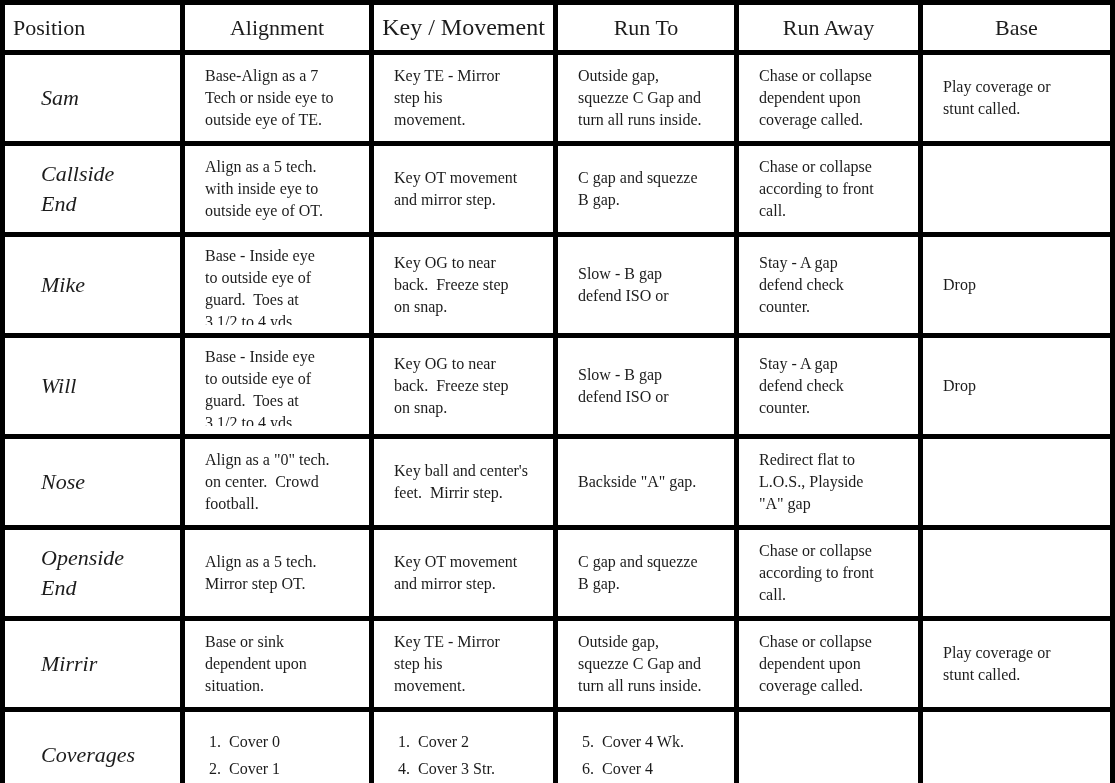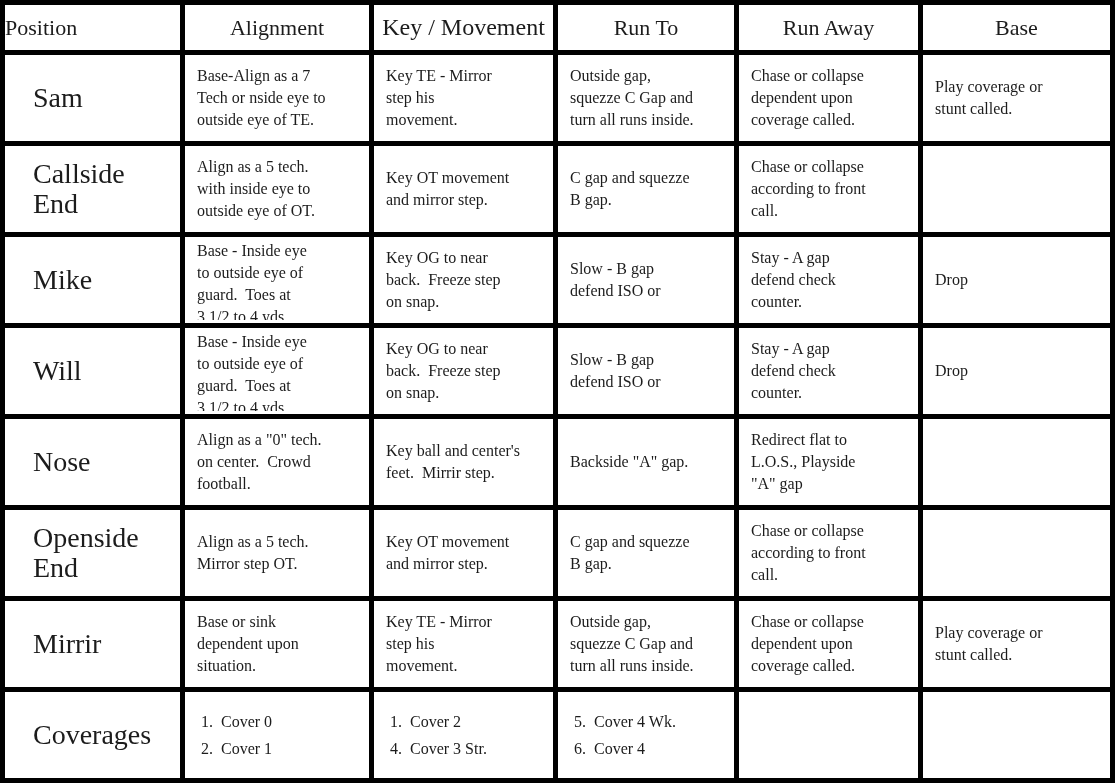--- a/index.html
+++ b/index.html
@@ -19,21 +19,21 @@
     width: 1115px;
     height: 783px;
     table-layout: fixed;
     font-family: "Liberation Serif", "DejaVu Serif", serif;
     color: #1c1c1c;
   }
   table.assign th,
   table.assign td {
     background: #ffffff;
     vertical-align: middle;
-    padding: 0;
+    padding: 8px;
     overflow: hidden;
   }
   tr.hdr { height: 45px; }
   tr.data { height: 86px; }
   th {
     font-weight: normal;
     font-size: 22px;
     text-align: center;
     white-space: pre-wrap;
   }
@@ -45,24 +45,25 @@
   .txt {
     white-space: pre-wrap;
     font-size: 16px;
     line-height: 22px;
     max-height: 80px;
     overflow: hidden;
     padding-left: 12px;
     padding-right: 4px;
   }
   .pos-txt {
-    font-size: 28px;
+    font-size: 22px;
     line-height: 30px;
     padding-left: 28px;
     max-height: 84px;
+    font-style: italic;
   }
   .cov {
     line-height: 27px;
     padding-left: 16px;
   }
 </style>
 </head>
 <body>
 
 <div class="sheet">

